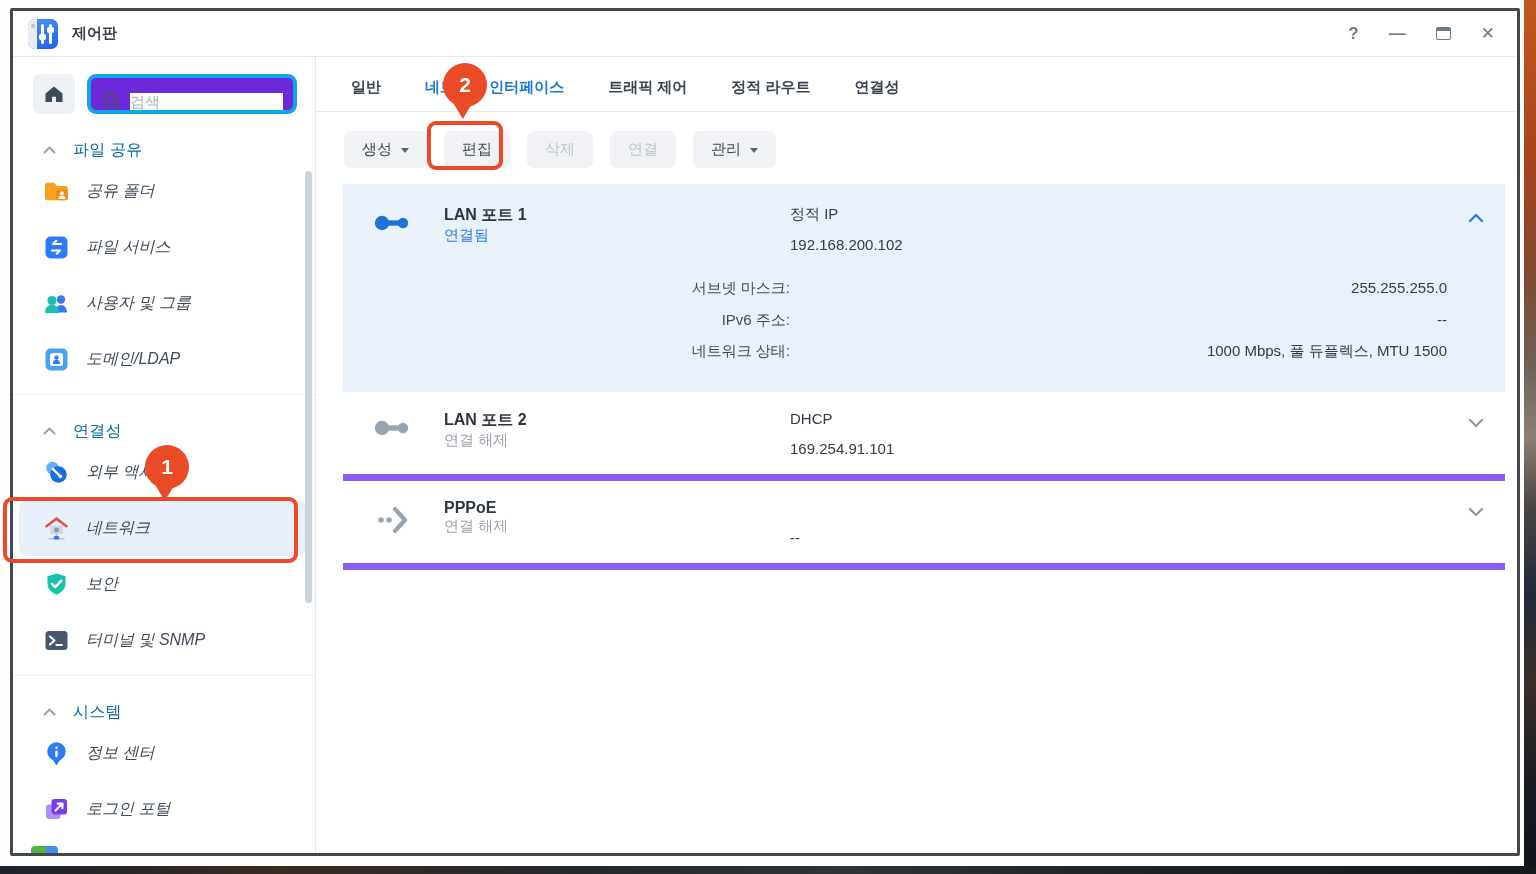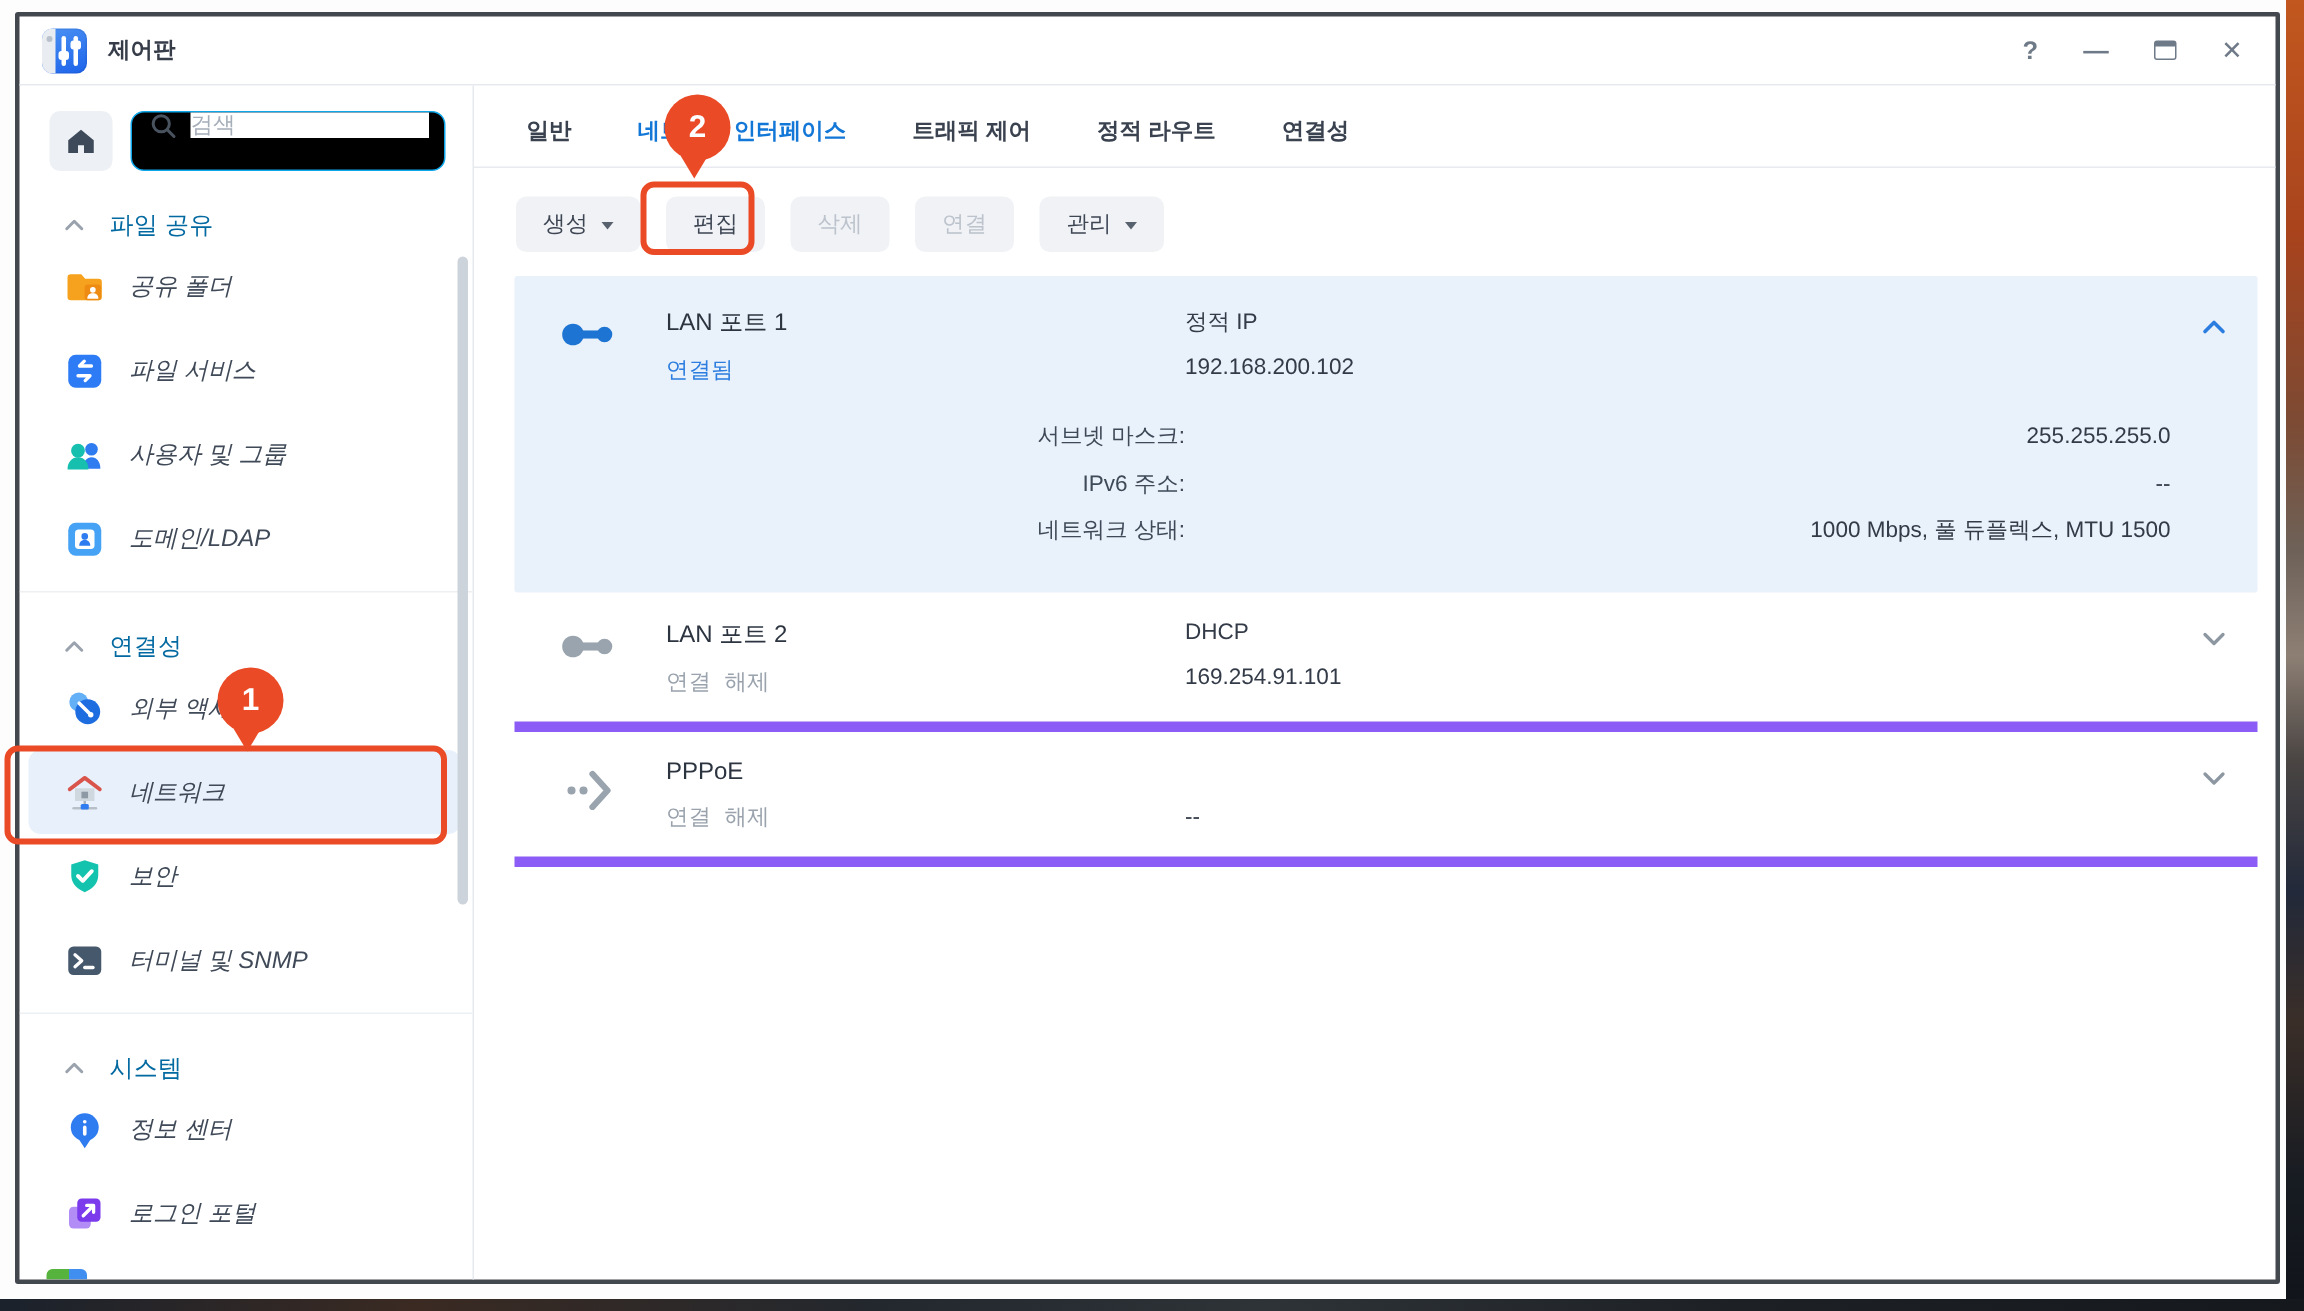--- a/index.html
+++ b/index.html
@@ -30,21 +30,21 @@
   .win-controls { margin-left:auto; display:flex; align-items:center; gap:30px; color:#6f7a88; }
   .wc { font-size:17px; font-weight:600; cursor:default; line-height:1; }
   .wc-max { width:15px; height:13px; border:1.5px solid #6f7a88; border-top:4px solid #6f7a88; border-radius:2px; }
 
   .content { flex:1; display:flex; min-height:0; }
 
   
   .sidebar { width:303px; flex:0 0 303px; border-right:1px solid #e6e9ee; position:relative; overflow:hidden; }
   .home-row { display:flex; align-items:center; gap:12px; margin:17px 18px 0 20px; }
   .home-btn { width:42px; height:40px; background:#edf0f4; border-radius:7px; display:flex; align-items:center; justify-content:center; }
-  .search-box { flex:1; height:40px; border:1px solid #0ea5e9; border-radius:9px; display:flex; align-items:flex-start; padding:0 10px 0 12px; gap:9px; background:#000000; }
+  .search-box { flex:1; height:40px; border:4px solid #0ea5e9; border-radius:9px; display:flex; align-items:flex-end; padding:0 10px 0 12px; gap:9px; background:#6d28d9; }
   .search-box input { border:none; outline:none; flex:1; font-size:15px; color:#3f4957; width:100%; font-family:inherit; }
   .search-box input::placeholder { color:#a6aeb9; }
 
   .section-header { display:flex; align-items:center; gap:17px; margin:25px 0 2px 30px; height:22px; }
   .section-header .chev { color:#9aa2ad; }
   .section-header .lbl { font-size:16px; color:#0369a1; letter-spacing:.2px; }
   .side-item { height:56px; display:flex; align-items:center; padding-left:24px; margin:0 8px 0 6px; border-radius:8px; cursor:pointer; }
   .side-item.selected { background:#e8f1fb; }
   .side-item .icon { width:27px; height:27px; flex:0 0 27px; display:flex; align-items:center; justify-content:center; }
   .side-item .lbl { margin-left:16px; font-size:16px; color:#3f4957; white-space:nowrap;font-style:italic; }
@@ -64,22 +64,22 @@
   .tbtn { height:37px; display:flex; align-items:center; padding:0 18px; background:#f0f2f6; border-radius:7px;
     font-size:15px; color:#3e4654; cursor:pointer; gap:9px; }
   .tbtn.disabled { color:#bcc3cc; cursor:default; }
   .caret { width:0; height:0; border-left:4.5px solid transparent; border-right:4.5px solid transparent; border-top:5.5px solid #58616e; margin-top:2px; }
 
   .iface-list { margin:16px 12px 0 27px; }
   .iface-grid { display:grid; grid-template-columns:101px 346px 1fr 58px; align-items:start; }
   .iface-card { background:#e9f1fa; padding:21px 0 25px 0; border-radius:2px; }
   .iface-row { padding:18px 0 17px 0; border-bottom:7px solid #8b5cf6; }
   .if-icon { display:flex; justify-content:center; padding-top:4px; }
-  .if-name { font-size:16px; font-weight:400; color:#2c3440; }
-  .if-status { margin-top:11px; font-size:15px;font-family:Liberation Mono, monospace; }
+  .if-name { font-size:16px; font-weight:700; color:#2c3440; }
+  .if-status { font-size:15px; }
   .if-status.connected { color:#2b7de0; }
   .if-status.off { color:#9aa3ad; }
   .if-mode { font-size:15px; color:#333b48; min-height:18px; }
   .if-addr { margin-top:12px; font-size:15px; color:#333b48; }
   .if-chevron { display:flex; justify-content:center; padding-top:8px; cursor:pointer; }
   .if-details { margin-top:19px; }
   .detail-row { display:grid; grid-template-columns:101px 346px 1fr 58px; line-height:31.5px;text-align:right; }
   .detail-row .dl { grid-column:2; font-size:15px; color:#3f4a59; }
   .detail-row .dv { grid-column:3; font-size:15px; color:#333b48; }
 

